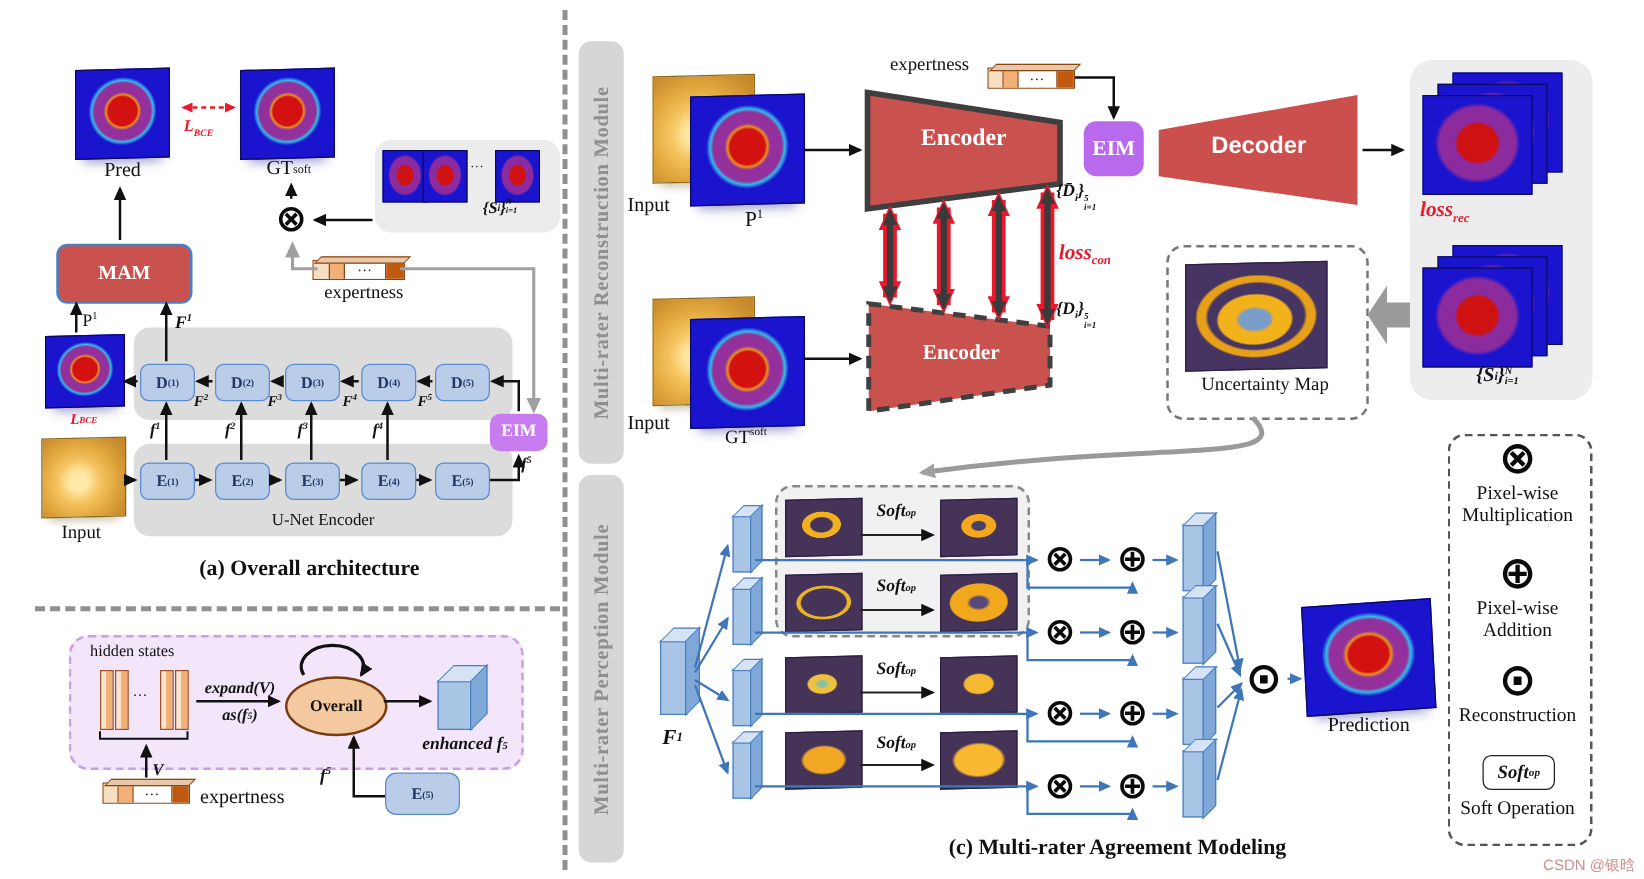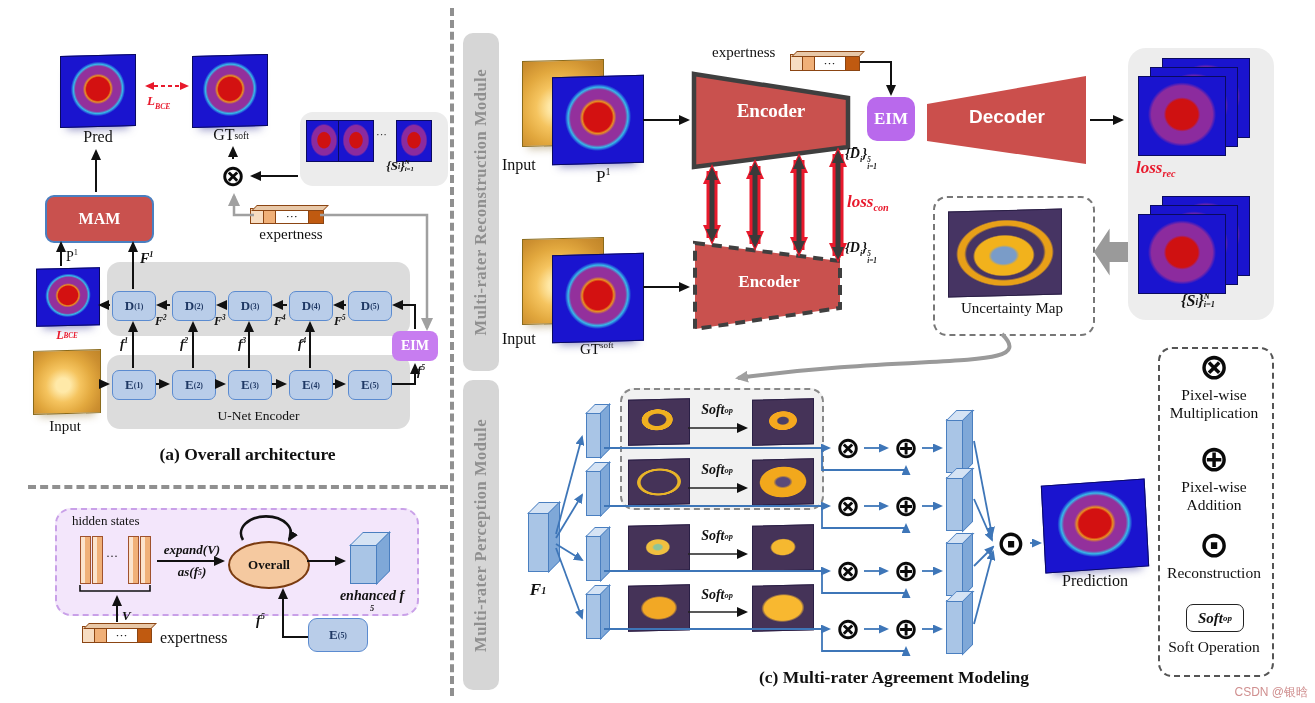--- a/index.html
+++ b/index.html
@@ -184,21 +184,21 @@
   <div class="hbar" style="left:140px;top:536px;"></div>
   <div class="lbl math ctr" style="left:150px;top:542px;width:84px;font-size:13px;">expand(V)</div>
   <div class="lbl math ctr" style="left:150px;top:564px;width:84px;font-size:13px;">
       <span>as(f</span>
       <sup>5</sup>
       <span>)</span>
     </div>
   <div class="abs ctr" style="left:228px;top:541px;width:78px;height:44px;background:#f5c9a0;border:2px solid #7a3b10;border-radius:50%;
        font-weight:700;font-size:13px;z-index:2;">Overall</div>
   <div class="s3d" style="--w:26px;--h:38px;--d:12px;left:350px;top:544px;"></div>
-  <div class="lbl math ctr" style="left:322px;top:588px;width:100px;font-size:14px;flex-direction:column;">
+  <div class="lbl math ctr" style="left:322px;top:588px;width:100px;font-size:14px;">
       <span>enhanced f</span>
       <sup>5</sup>
     </div>
   <div class="lbl math" style="left:122px;top:608px;font-size:13px;">V</div>
   <div class="vec" style="left:82px;top:626px;width:68px;height:15px;">
     <span class="v1"></span>
       <span class="v2"></span>
       <span class="v3">···</span>
       <span class="v4"></span>
   </div>

